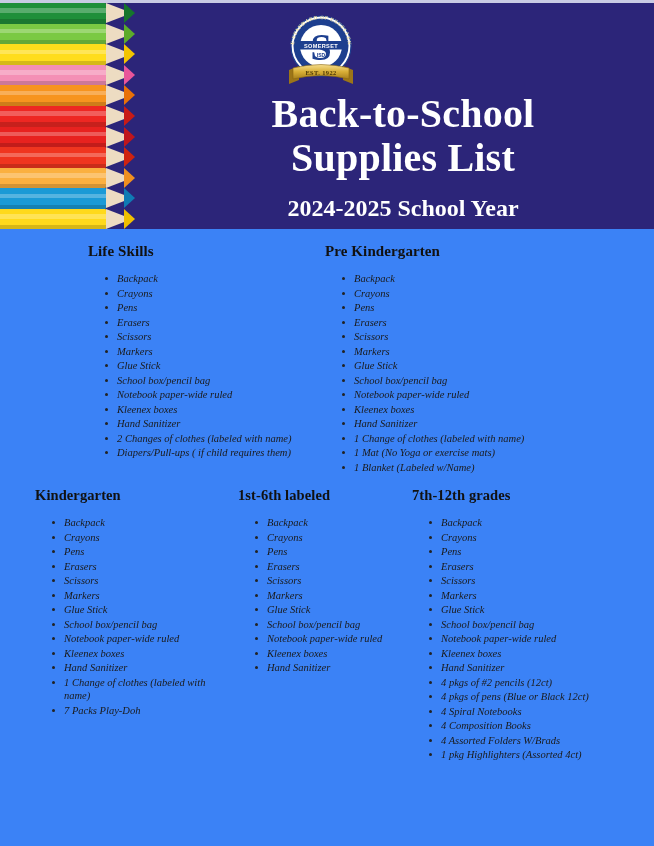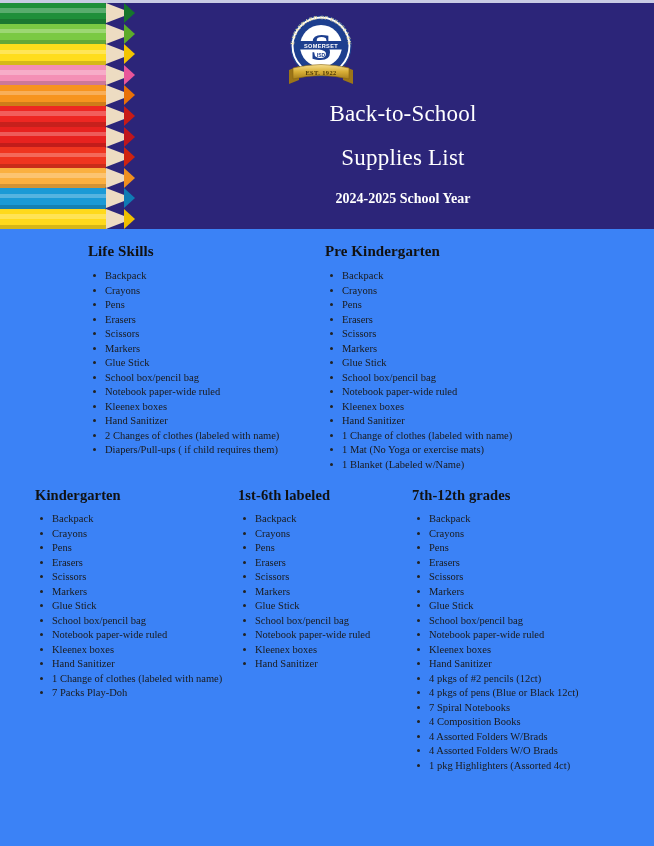--- a/index.html
+++ b/index.html
@@ -100,31 +100,31 @@
   
   #title-block {
     position: absolute;
     left: 152px;
     top: 92px;
     width: 502px;
     text-align: center;
     color: #ffffff;
   }
   #title-line1, #title-line2 {
-    font-size: 23px;
-    font-weight: normal;
+    font-size: 40px;
+    font-weight: bold;
     letter-spacing: 0.2px;
     line-height: 44px;
     white-space: nowrap;
   }
   #title-line3 {
-    font-size: 14px;
+    font-size: 24px;
     font-weight: bold;
     line-height: 30px;
-    margin-top: 4px;
+    margin-top: 13px;
     white-space: nowrap;
   }
 
   
   #content {
     position: absolute;
     left: 0;
     top: 229px;
     width: 654px;
     height: 779px;
@@ -134,22 +134,23 @@
   .section-heading {
     font-size: 15px;
     font-weight: bold;
     color: #111111;
     margin: 0 0 9px 0;
     letter-spacing: 0.1px;
     white-space: nowrap;
   }
   ul.supply-list {
     list-style: none;
-    margin: 0;
+    margin: 12px;
     padding: 0;
+    font-style: italic;
   }
   ul.supply-list > li {
     position: relative;
     font-size: 10.5px;
     line-height: 13.9px;
     padding-left: 17px;
     margin: 0 0 0.6px 0;
     color: #1a1a1a;
   }
   ul.supply-list > li::before {
@@ -363,21 +364,20 @@
         <li>Erasers</li>
         <li>Scissors</li>
         <li>Markers</li>
         <li>Glue Stick</li>
         <li>School box/pencil bag</li>
         <li>Notebook paper-wide ruled</li>
         <li>Kleenex boxes</li>
         <li>Hand Sanitizer</li>
         <li>4 pkgs of #2 pencils (12ct)</li>
         <li>4 pkgs of pens (Blue or Black 12ct)</li>
-        <li>7 Spiral Notebooks</li>
+        <li>4 Spiral Notebooks</li>
         <li>4 Composition Books</li>
         <li>4 Assorted Folders W/Brads</li>
-        <li>4 Assorted Folders W/O Brads</li>
         <li>1 pkg Highlighters (Assorted 4ct)</li>
       </ul>
   </div>
 
 </div>
 
 </body></html>

